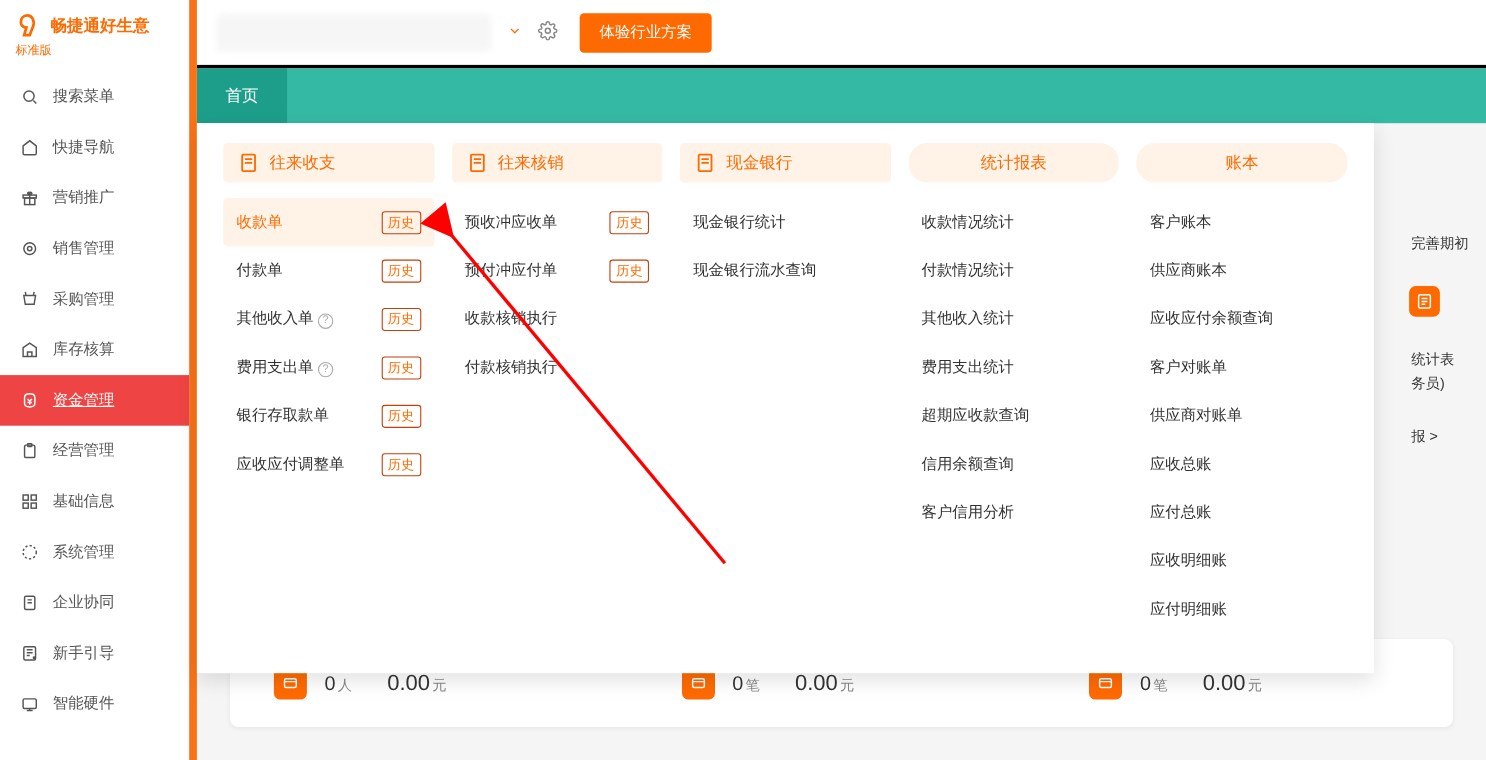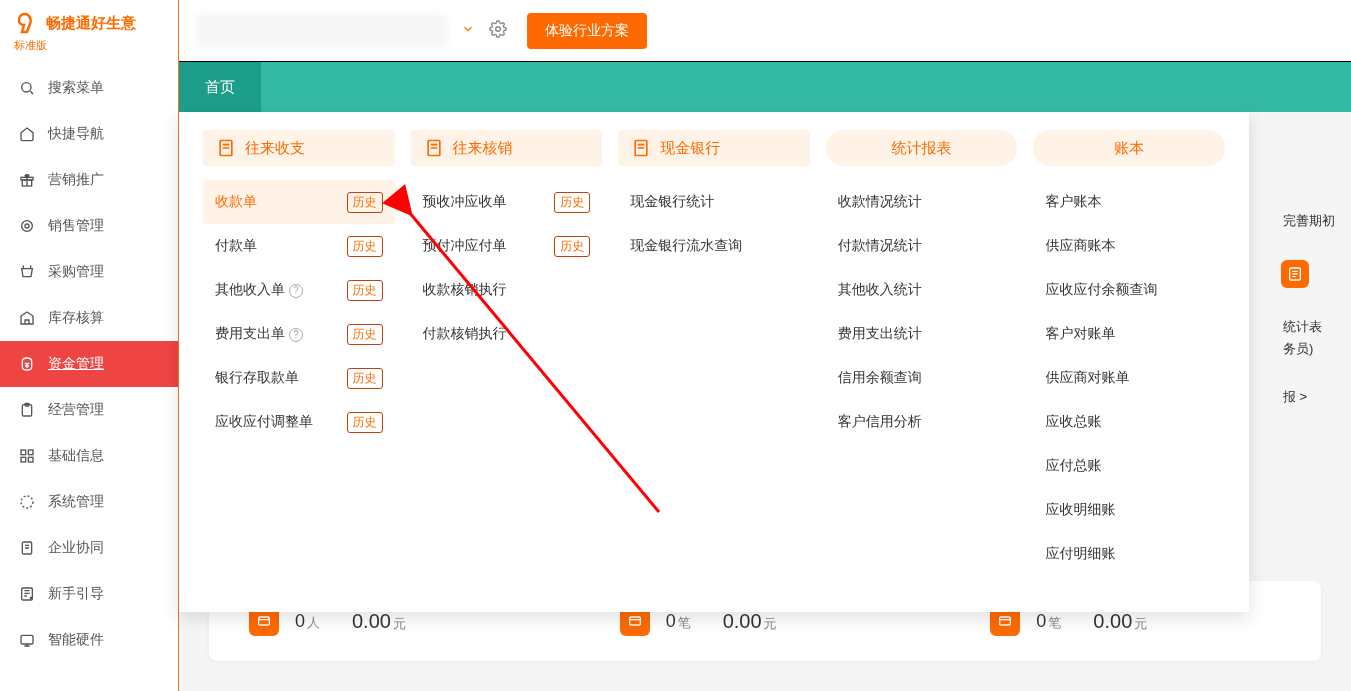--- a/index.html
+++ b/index.html
@@ -1,32 +1,32 @@
 <!DOCTYPE html>
 <html><head>
   <meta charset="utf-8">
   <style>
     * { margin: 0; padding: 0; box-sizing: border-box; }
     body { font-family: "Microsoft YaHei", Arial, sans-serif; background: #f5f5f5; color: #333; font-size: 14px; overflow: hidden; width: 1351px; height: 691px; position: relative; }
     
     
-    .sidebar { position: absolute; left: 0; top: 0; width: 179px; height: 691px; background: #fff; z-index: 30; border-right: 1px solid #f97316; }
+    .sidebar { position: absolute; left: 0; top: 0; width: 179px; height: 691px; background: #fff; z-index: 30; border-right: 7px solid #f97316; }
     .logo-wrap { padding: 10px 14px 8px; }
     .logo-wrap .brand { display: flex; align-items: center; gap: 6px; }
     .logo-icon { width: 26px; height: 26px; display: inline-flex; align-items: center; justify-content: center; color: #ff6a00; font-weight: 800; font-size: 22px; }
     .brand-text { color: #ff6a00; font-weight: 700; font-size: 15px; }
     .brand-sub { color: #ff6a00; font-size: 11px; margin-top: 2px; }
     .nav { padding-top: 4px; }
     .nav-item { height: 46px; display: flex; align-items: center; padding: 0 18px; color: #555; cursor: pointer; gap: 12px; }
     .nav-item.active { background: #ef4444; color: #fff; text-decoration: underline; }
     .nav-item .ic { width: 18px; height: 18px; display: inline-flex; align-items: center; justify-content: center; font-size: 16px; }
     .nav-item.active .ic { color: #fff; }
     
     
-    .header { position: absolute; left: 179px; top: 0; right: 0; height: 62px; background: #fff; display: flex; align-items: center; padding: 0 18px; z-index: 10; border-bottom: 1px solid #000000; }
+    .header { position: absolute; left: 179px; top: 0; right: 0; height: 62px; background: #fff; display: flex; align-items: center; padding: 0 18px; z-index: 10; border-bottom: 3px solid #000000; }
     .company { width: 250px; height: 34px; background: #f6f6f6; border-radius: 4px; display: flex; align-items: center; padding: 0 12px; color: #bbb; filter: blur(3px); }
     .chev { color: #ff6a00; margin: 0 14px; }
     .gear { color: #888; margin-right: 20px; }
     .btn-primary { background: #ff6a00; color: #fff; border: none; padding: 9px 18px; border-radius: 4px; font-size: 14px; cursor: pointer; }
     
     
     .tabsbar { position: absolute; left: 179px; top: 62px; right: 0; height: 50px; background: #34b9a5; display: flex; align-items: stretch; z-index: 5; }
     .tab { padding: 0 26px; display: flex; align-items: center; color: #fff; background: #1d9e8b; font-size: 15px; }
     
     
@@ -351,20 +351,23 @@
       <div class="fitem">
         <span class="flabel">付款情况统计</span>
       </div>
       <div class="fitem">
         <span class="flabel">其他收入统计</span>
       </div>
       <div class="fitem">
         <span class="flabel">费用支出统计</span>
       </div>
       <div class="fitem">
+        <span class="flabel">超期应收款查询</span>
+      </div>
+      <div class="fitem">
         <span class="flabel">信用余额查询</span>
       </div>
       <div class="fitem">
         <span class="flabel">客户信用分析</span>
       </div>
     </div>
     <div class="fcol">
       <div class="fcol-head plain">
         <span>账本</span>
       </div>

